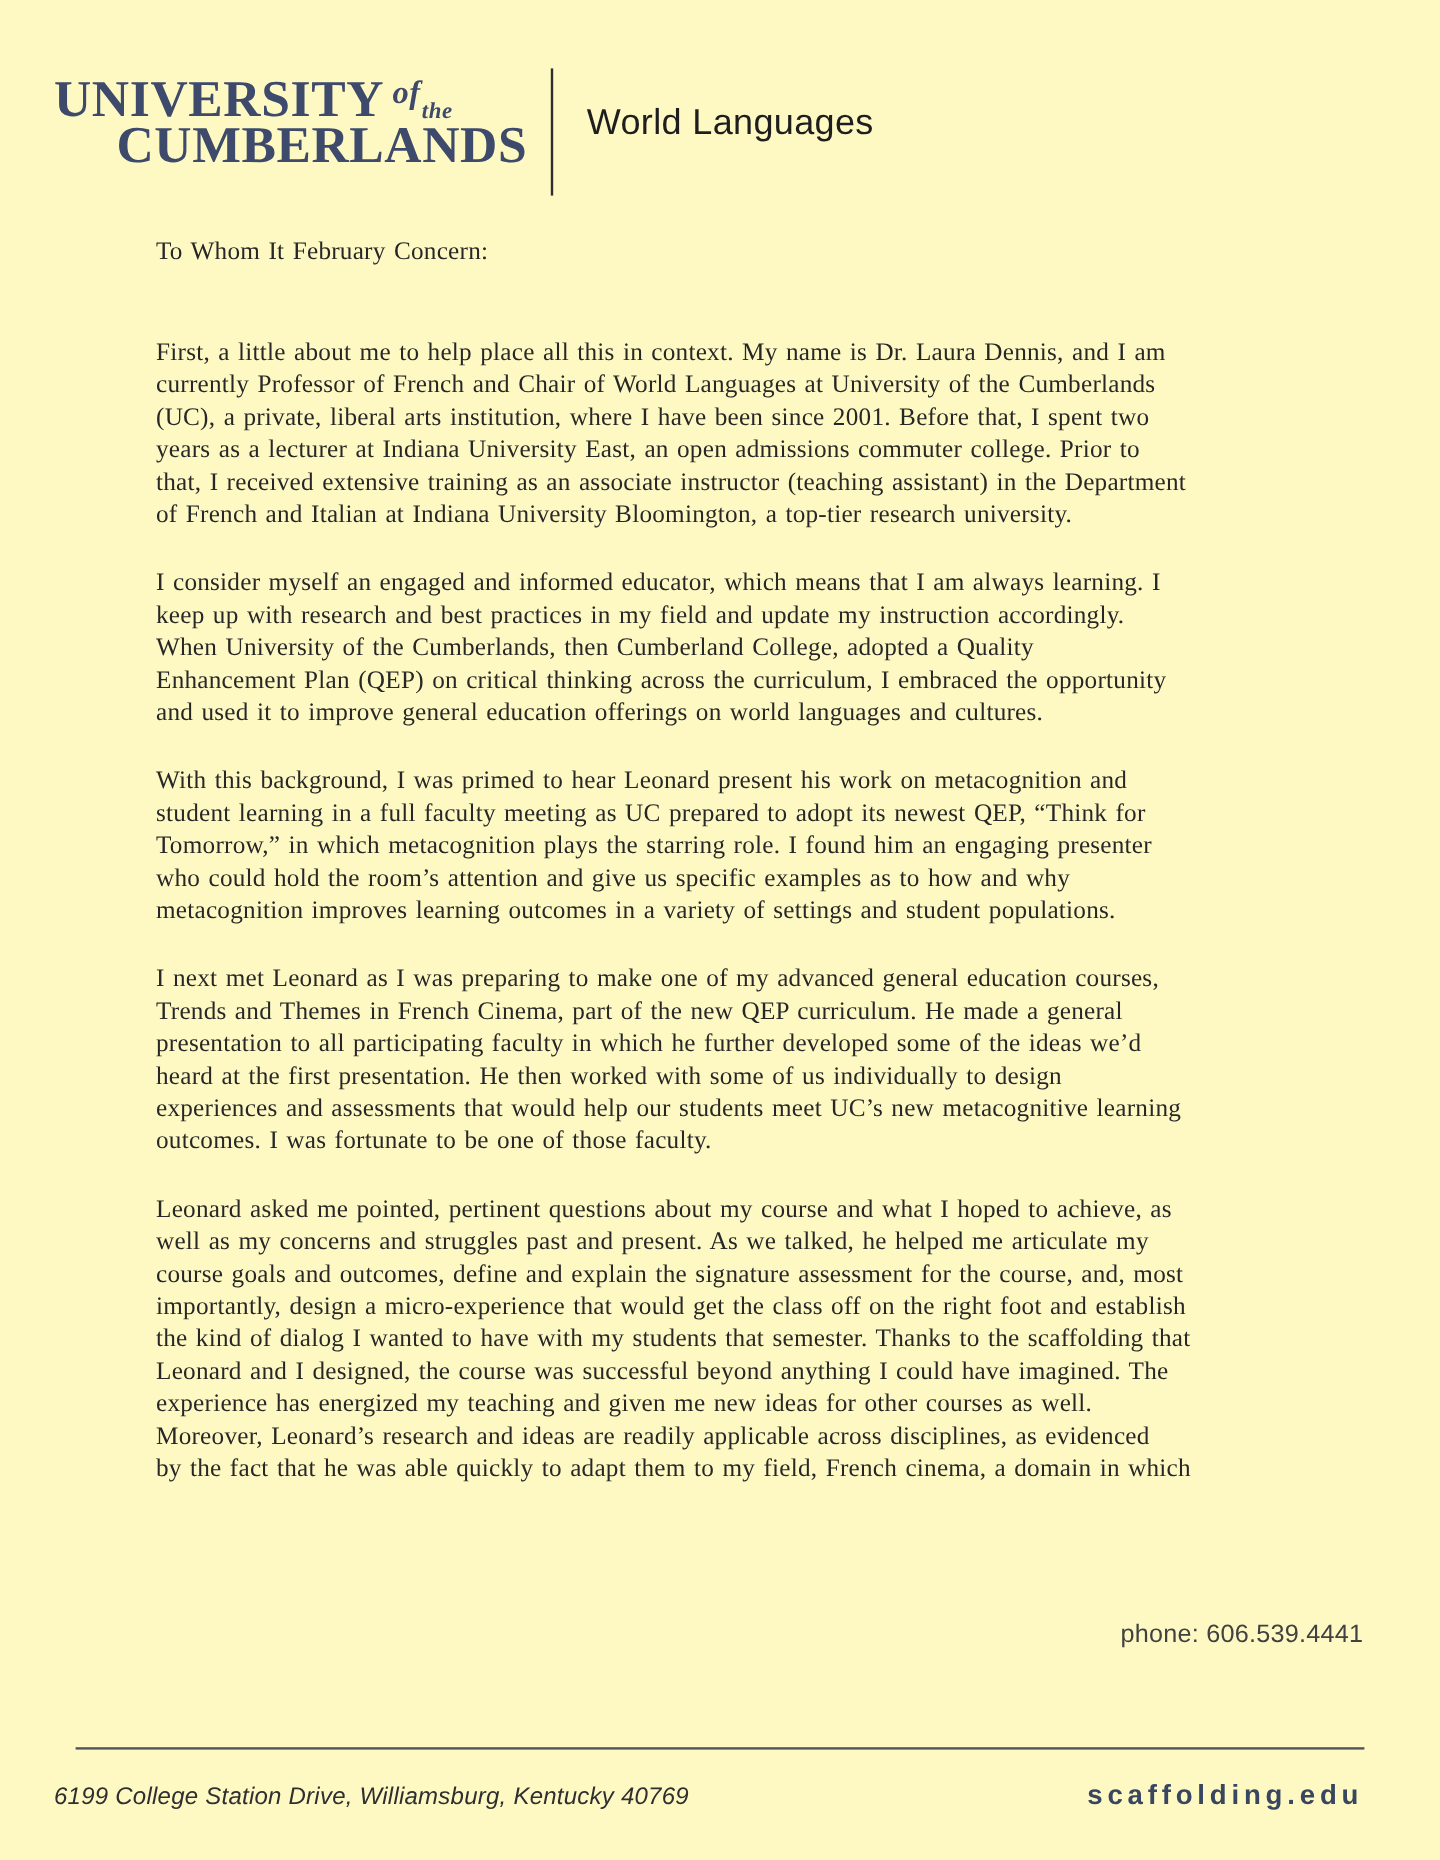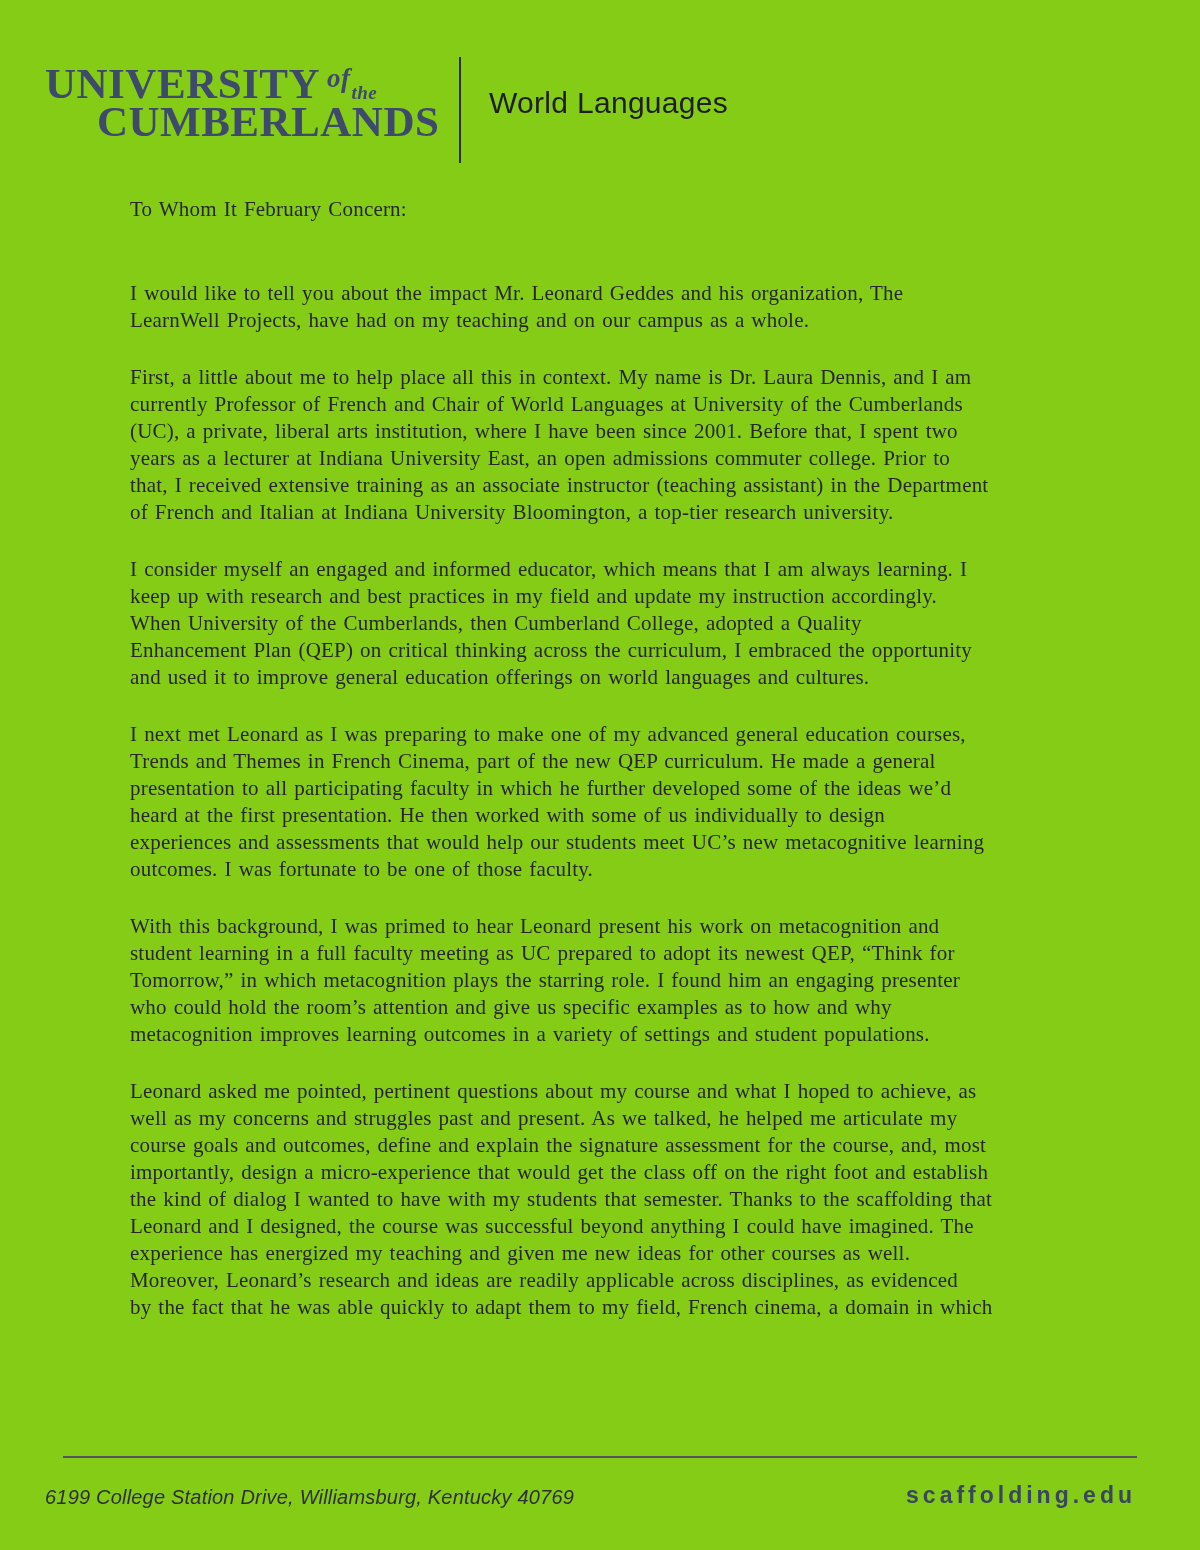--- a/index.html
+++ b/index.html
@@ -5,21 +5,21 @@
   html, body {
     margin: 0;
     padding: 0;
     background: #e8e8e8;
   }
   .page {
     position: relative;
     width: 1200px;
     height: 1550px;
     margin: 0 auto;
-    background: #84cc16;
+    background: #fef9c3;
     overflow: hidden;
     font-family: "Liberation Serif", serif;
     color: #262626;
   }
 
   
   .logo {
     position: absolute;
     left: 45px;
     top: 62px;
@@ -144,55 +144,54 @@
     <div class="logo-line1"><span>UNIVERSITY</span><span class="logo-of">of</span><span class="logo-the">the</span></div>
     <div class="logo-line2">CUMBERLANDS</div>
   </div>
 
   <div class="header-divider"></div>
 
   <div class="dept-name">World Languages</div>
 
   <div class="letter-body">
     <p class="salutation">To Whom It February Concern:</p>
-    <p class="para">I would like to tell you about the impact Mr. Leonard Geddes and his organization, The
-LearnWell Projects, have had on my teaching and on our campus as a whole.</p>
     <p class="para">First, a little about me to help place all this in context. My name is Dr. Laura Dennis, and I am
 currently Professor of French and Chair of World Languages at University of the Cumberlands
 (UC), a private, liberal arts institution, where I have been since 2001. Before that, I spent two
 years as a lecturer at Indiana University East, an open admissions commuter college. Prior to
 that, I received extensive training as an associate instructor (teaching assistant) in the Department
 of French and Italian at Indiana University Bloomington, a top-tier research university.</p>
     <p class="para">I consider myself an engaged and informed educator, which means that I am always learning. I
 keep up with research and best practices in my field and update my instruction accordingly.
 When University of the Cumberlands, then Cumberland College, adopted a Quality
 Enhancement Plan (QEP) on critical thinking across the curriculum, I embraced the opportunity
 and used it to improve general education offerings on world languages and cultures.</p>
+    <p class="para">With this background, I was primed to hear Leonard present his work on metacognition and
+student learning in a full faculty meeting as UC prepared to adopt its newest QEP, “Think for
+Tomorrow,” in which metacognition plays the starring role. I found him an engaging presenter
+who could hold the room’s attention and give us specific examples as to how and why
+metacognition improves learning outcomes in a variety of settings and student populations.</p>
     <p class="para">I next met Leonard as I was preparing to make one of my advanced general education courses,
 Trends and Themes in French Cinema, part of the new QEP curriculum. He made a general
 presentation to all participating faculty in which he further developed some of the ideas we’d
 heard at the first presentation. He then worked with some of us individually to design
 experiences and assessments that would help our students meet UC’s new metacognitive learning
 outcomes. I was fortunate to be one of those faculty.</p>
-    <p class="para">With this background, I was primed to hear Leonard present his work on metacognition and
-student learning in a full faculty meeting as UC prepared to adopt its newest QEP, “Think for
-Tomorrow,” in which metacognition plays the starring role. I found him an engaging presenter
-who could hold the room’s attention and give us specific examples as to how and why
-metacognition improves learning outcomes in a variety of settings and student populations.</p>
     <p class="para">Leonard asked me pointed, pertinent questions about my course and what I hoped to achieve, as
 well as my concerns and struggles past and present. As we talked, he helped me articulate my
 course goals and outcomes, define and explain the signature assessment for the course, and, most
 importantly, design a micro-experience that would get the class off on the right foot and establish
 the kind of dialog I wanted to have with my students that semester. Thanks to the scaffolding that
 Leonard and I designed, the course was successful beyond anything I could have imagined. The
 experience has energized my teaching and given me new ideas for other courses as well.
 Moreover, Leonard’s research and ideas are readily applicable across disciplines, as evidenced
 by the fact that he was able quickly to adapt them to my field, French cinema, a domain in which</p>
   </div>
 
   <div class="contact-block">
+    <div>phone: 606.539.4441</div>
   </div>
 
   <div class="footer-rule"></div>
   <div class="footer-address">6199 College Station Drive, Williamsburg, Kentucky 40769</div>
   <div class="footer-website">scaffolding.edu</div>
 
 </div>
 
 </body></html>

